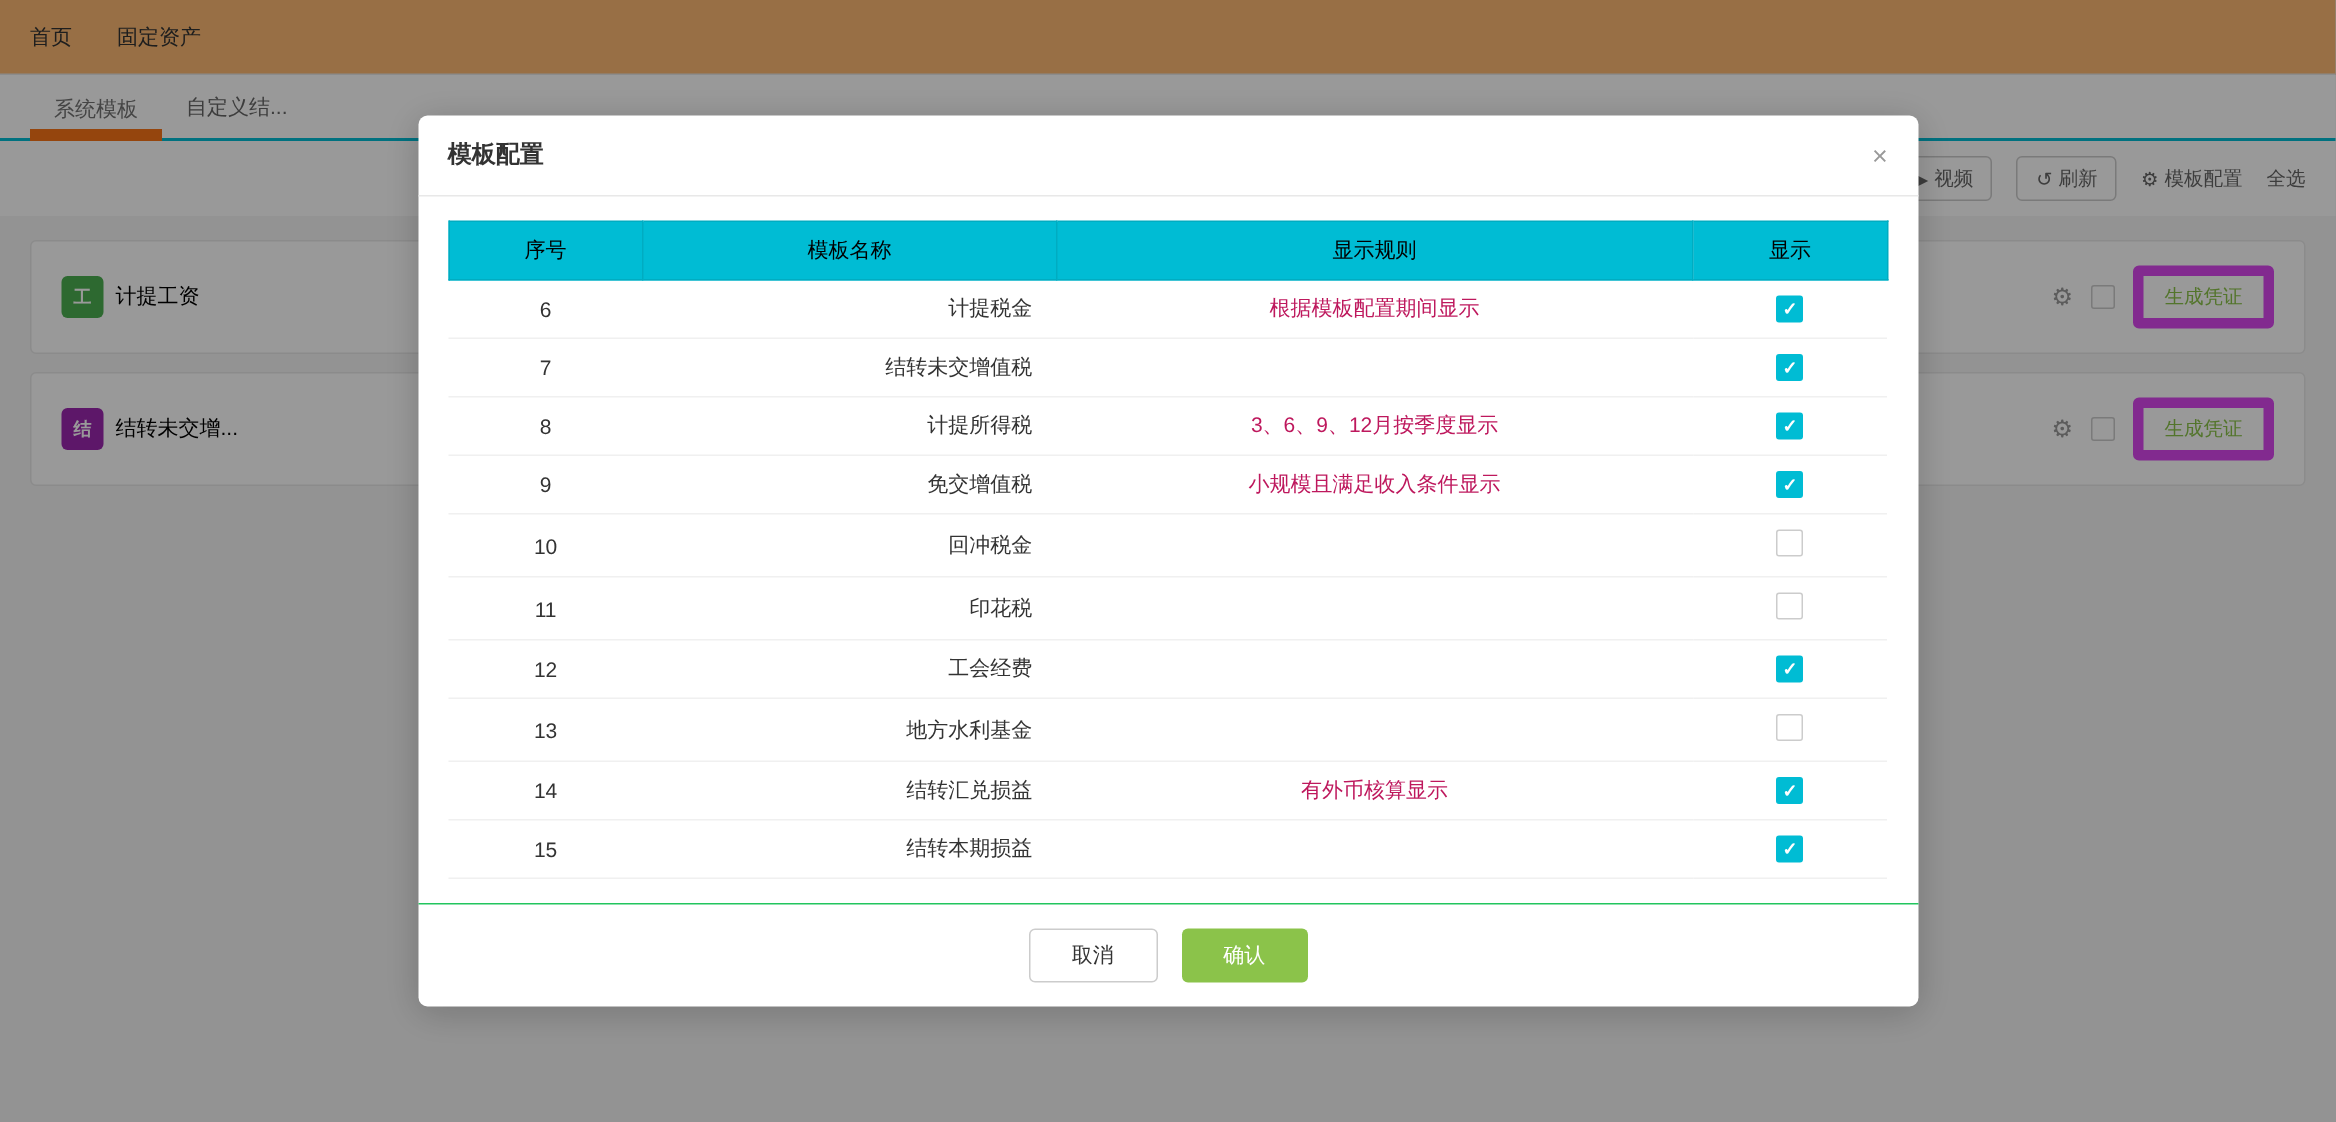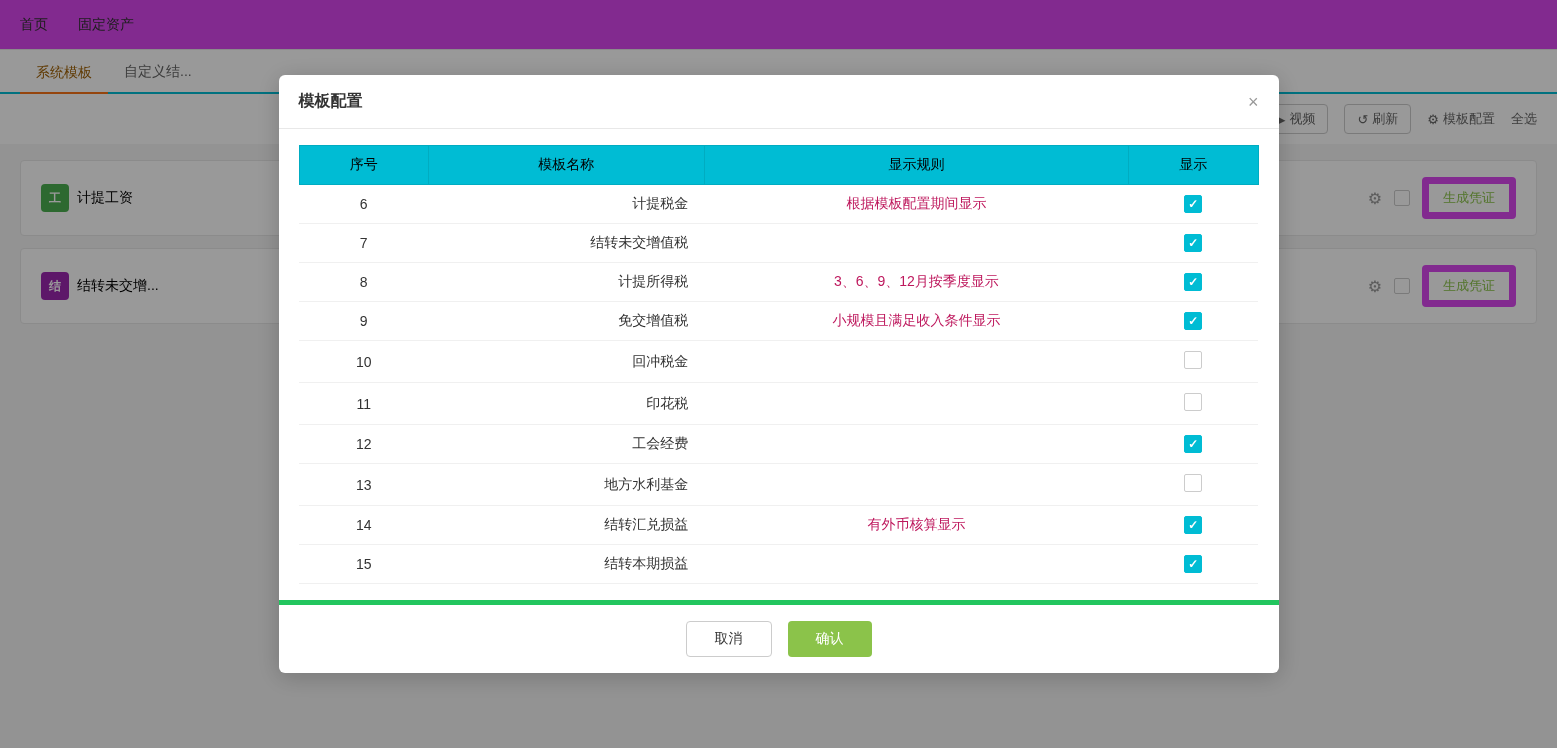--- a/index.html
+++ b/index.html
@@ -16,21 +16,21 @@
     
     .bg-page {
       width: 100%;
       height: 748px;
       background: #f5f5f5;
       position: relative;
     }
 
     
     .top-nav {
-      background: #d946ef;
+      background: #fdba74;
       height: 50px;
       display: flex;
       align-items: center;
       padding: 0 20px;
       gap: 30px;
       border-bottom: 1px solid #e8e8e8;
     }
     .nav-item {
       color: #333;
       font-size: 14px;
@@ -48,22 +48,22 @@
     }
     .sub-nav-tab {
       padding: 0 16px;
       height: 44px;
       line-height: 44px;
       cursor: pointer;
       color: #666;
       font-size: 14px;
     }
     .sub-nav-tab.active {
-      color: #a16207;
-      border-bottom: 2px solid #f97316;
+      color: #737373;
+      border-bottom: 8px solid #f97316;
       margin-bottom: -2px;
     }
 
     
     .action-bar {
       display: flex;
       align-items: center;
       justify-content: flex-end;
       padding: 10px 20px;
       background: #fff;
@@ -207,21 +207,21 @@
     .modal-body {
       flex: 1;
       overflow-y: auto;
       padding: 16px 20px;
     }
     .modal-footer {
       padding: 16px 20px;
       display: flex;
       justify-content: center;
       gap: 16px;
-      border-top: 5px solid #22c55e;
+      border-top: 1px solid #22c55e;
     }
 
     
     .config-table {
       width: 100%;
       border-collapse: collapse;
     }
     .config-table thead tr {
       background: #00bcd4;
     }

